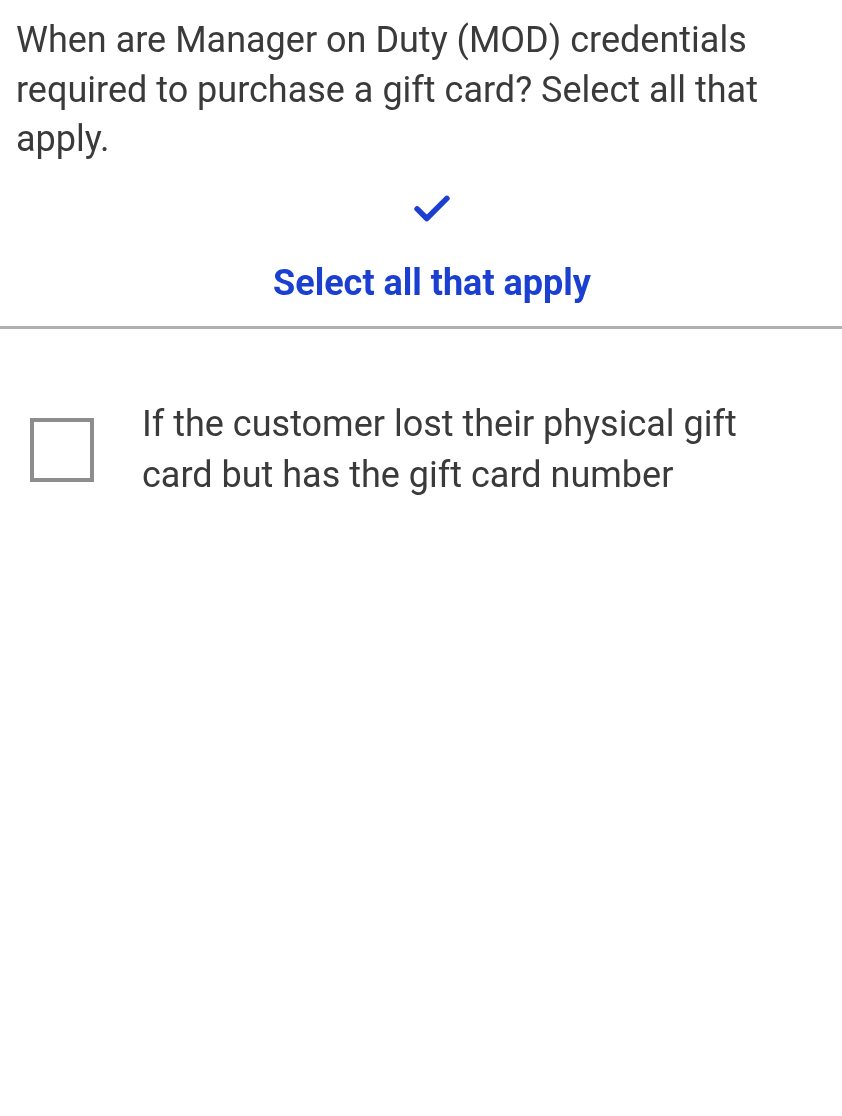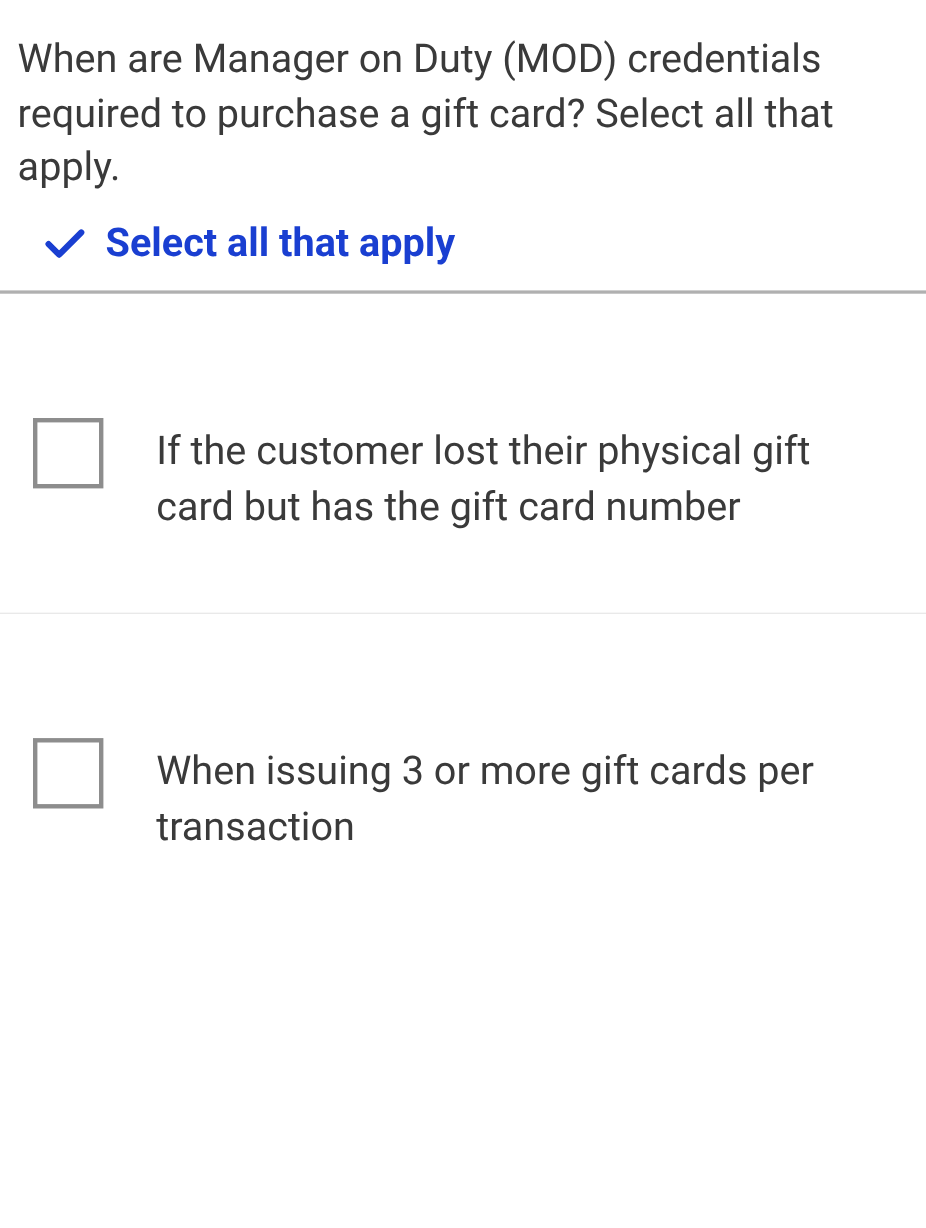--- a/index.html
+++ b/index.html
@@ -7,33 +7,34 @@
       margin: 0;
       padding: 0;
     }
     body {
       font-family: Roboto, "Helvetica Neue", Arial, sans-serif;
       background: #fff;
       width: 842px;
       color: #3b3b3b;
     }
     .question-container {
-      padding: 29px 16px 0 16px;
+      padding: 16px 16px 0 16px;
     }
     .question-text {
       font-size: 36px;
       line-height: 1.38;
       color: #3a3a3a;
       font-weight: 400;
     }
     .instruction-row {
       display: flex;
       align-items: center;
-      gap: 16px;
+      gap: 33px;
       padding: 22px 16px 22px 38px;
+      flex-direction: column;
     }
     .check-icon svg {
       width: 42px;
       height: 42px;
       display: block;
     }
     .instruction-text {
       font-size: 36px;
       font-weight: 700;
       color: #1a3fd1;
@@ -64,21 +65,20 @@
       min-width: 64px;
       border: 4px solid #8d8d8d;
       background: #fff;
       cursor: pointer;
     }
     .option-text {
       font-size: 36px;
       line-height: 1.42;
       color: #3a3a3a;
       font-weight: 400;
-      margin-top: 48px;
     }
   </style>
 </head>
 <body>
 
 <div class="question-container">
   <div class="question-text">When are Manager on Duty (MOD) credentials required to purchase a gift card? Select all that apply.</div>
 </div>
 
 <div class="instruction-row">
@@ -93,18 +93,14 @@
 <div class="divider-thick"></div>
 
 <div class="options">
 
   <div class="option-row">
     <div class="checkbox"></div>
     <div class="option-text">If the customer lost their physical gift card but has the gift card number</div>
   </div>
 
 
-  <div class="option-row">
-    <div class="checkbox"></div>
-    <div class="option-text">When issuing 3 or more gift cards per transaction</div>
-  </div>
 
 </div>
 
 </body></html>

